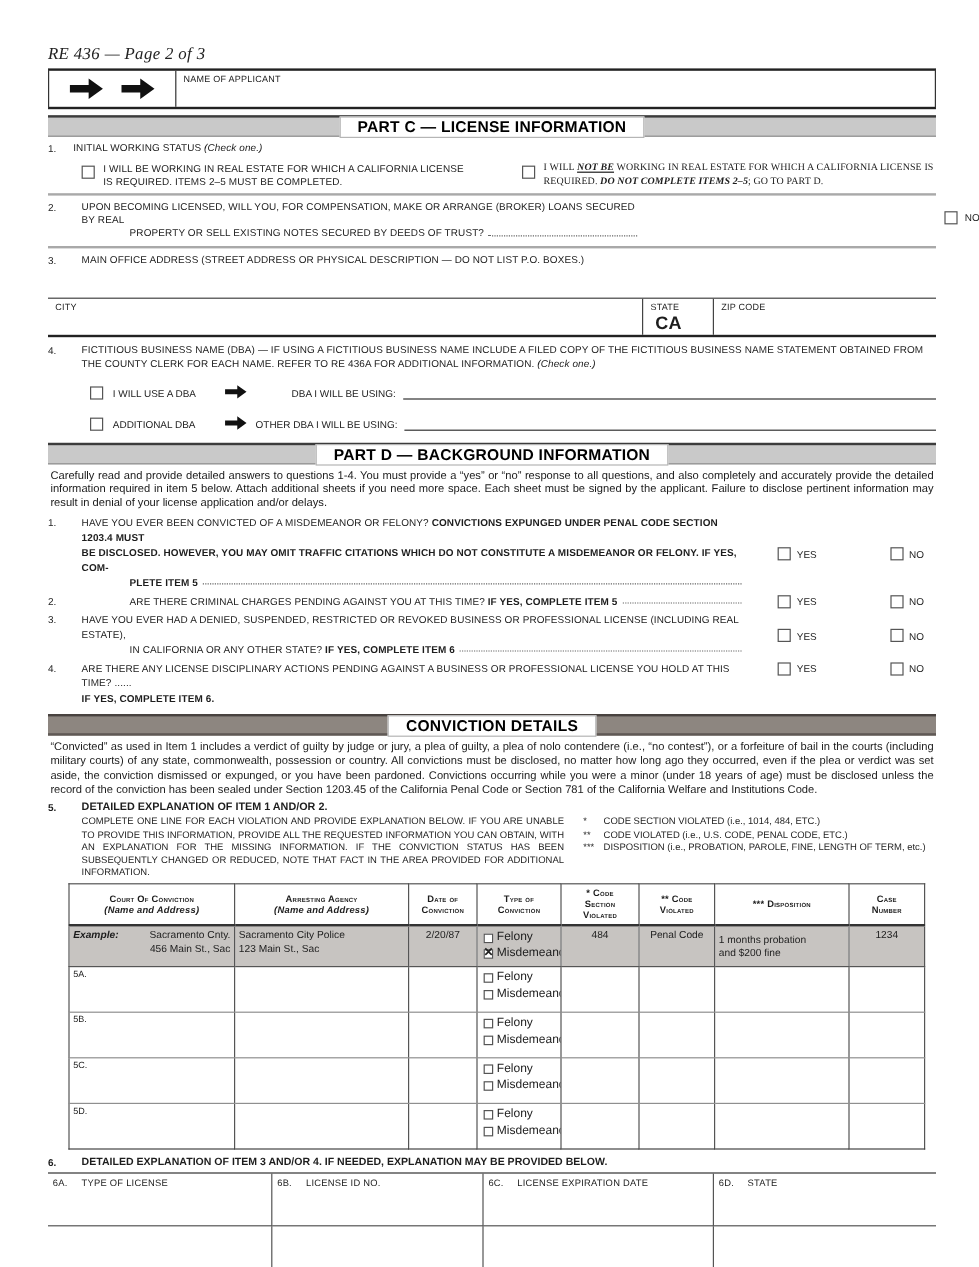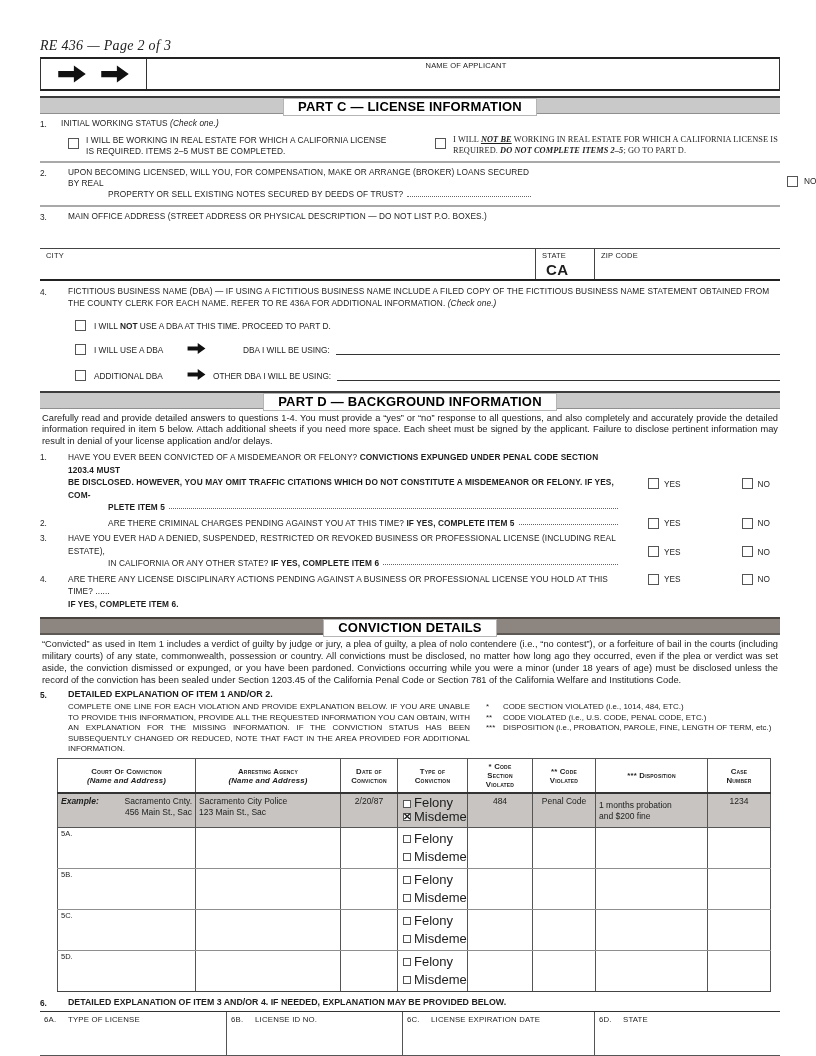--- a/index.html
+++ b/index.html
@@ -14,21 +14,21 @@
 
   .doc-ref {
     font-family:"Liberation Serif", serif;
     font-style:italic; font-size:14px; color:#222;
     margin-bottom:3px; letter-spacing:0.3px;
   }
 
   
   .applicant-box {
     border:1px solid #333; border-bottom:2px solid #222; border-top:2px solid #222;
-    display:flex; height:34px;text-align:center;
+    display:flex; height:34px;
   }
   .arrow-cell {
     width:106px; border-right:1px solid #333;
     display:flex; align-items:center; justify-content:space-evenly; padding:0 4px;
   }
   .arrow-cell svg { display:block; }
   .label-cell { flex:1; font-size:7.5px; padding:2px 0 0 6px; letter-spacing:0.2px; color:#222; }
 
   
   .bar {
@@ -125,21 +125,21 @@
     line-height:9px; padding:3px 1px; font-variant:small-caps; letter-spacing:0.2px;
     border-bottom:2px solid #333;
   }
   table.conv th .nv { font-variant:normal; font-style:italic; }
   tr.example { background:#c7c4c1; }
   tr.example td { font-size:8.5px; line-height:10.5px; padding:2px 3px; border-bottom:1.5px solid #555; }
   .ex-col1 { display:flex; justify-content:space-between; }
   .ex-right { text-align:right; }
   .ex-center { text-align:center; vertical-align:middle; }
   td.vmid { vertical-align:bottom; padding-bottom:4px; }
-  .type-opt { display:flex; align-items:center; font-size:13px; margin:2px 0 3px 2px; white-space:nowrap; }
+  .type-opt { display:flex; align-items:center; font-size:10px; margin:2px 0 3px 2px; white-space:nowrap; }
   .type-opt .cb { margin-right:3px; }
   tr.vrow td { height:38px; font-size:7.5px; padding:1px 3px; border-bottom:1px solid #8f8f8f; }
   tr.vrow:last-child td { border-bottom:1.5px solid #444; }
 
   
   .item6-head { display:flex; font-size:8.8px; font-weight:bold; margin-top:5px; padding-bottom:3px; border-bottom:1.5px solid #333; }
   .grid6 { display:grid; grid-template-columns:187px 176px 192px 185px; border-bottom:2px solid #222; }
   .g6cell { height:44px; font-size:7.8px; padding:3px 4px; border-right:1px solid #555; display:flex; letter-spacing:0.2px; }
   .g6cell.last { border-right:none; }
   .g6cell.r1 { border-bottom:1.5px solid #555; }
@@ -233,26 +233,20 @@
     <div class="addr-cell addr-zip"><span>ZIP CODE</span></div>
   </div>
 
   <div class="item" style="margin-top:5px;">
     <div class="inum">4.</div>
     <div class="itext" style="line-height:11.5px;">
       <div>
         <span>FICTITIOUS BUSINESS NAME (DBA) —  IF USING A FICTITIOUS BUSINESS NAME INCLUDE A FILED COPY OF THE FICTITIOUS BUSINESS NAME STATEMENT OBTAINED FROM THE COUNTY CLERK FOR EACH NAME. REFER TO RE 436A FOR ADDITIONAL INFORMATION. </span><span class="it">(Check one.)</span>
       </div>
     </div>
-  </div>
-  <div class="dba-row">
-    <span class="cb"></span>
-    <span>
-      <span>I WILL </span><span class="b">NOT</span><span> USE A DBA AT THIS TIME. PROCEED TO PART D.</span>
-    </span>
   </div>
   <div class="dba-row">
     <span class="cb"></span>
     <span class="dba-label">I WILL USE A DBA</span>
     <span>
       <svg width="21" height="13" viewBox="0 0 24 16">
           <path d="M1 5.5h12.5V1.2L23 8l-9.5 6.8v-4.3H1z" fill="#111"></path>
         </svg>
     </span>
     <span class="dba-field">DBA I WILL BE USING:</span>

